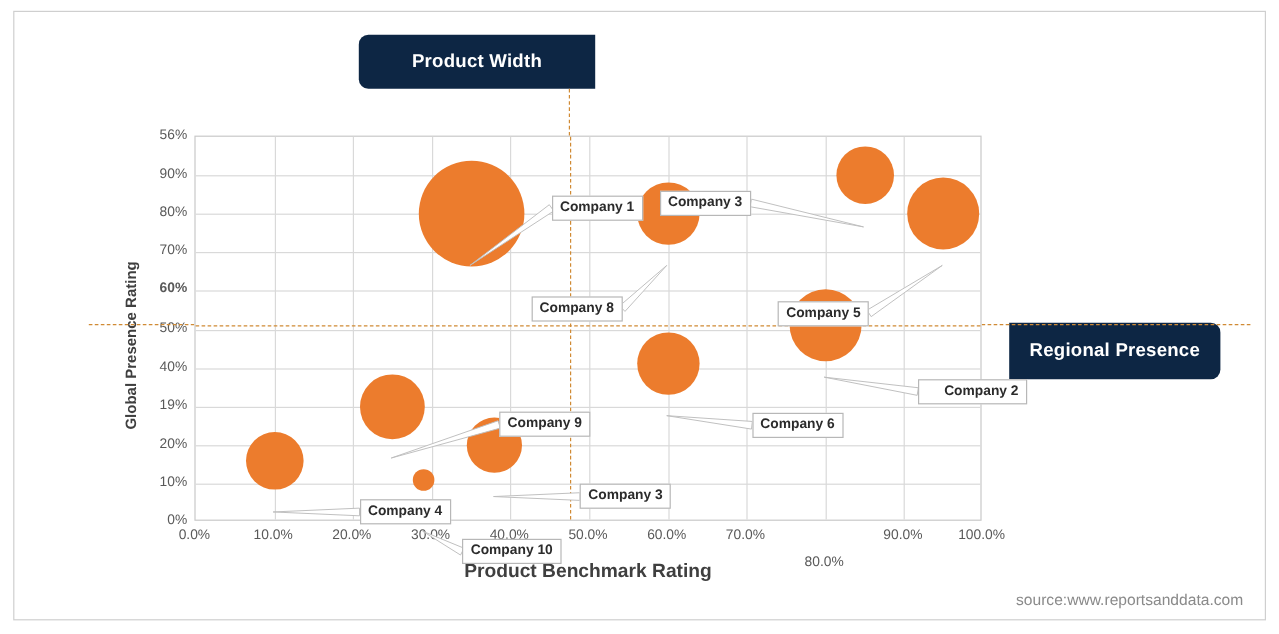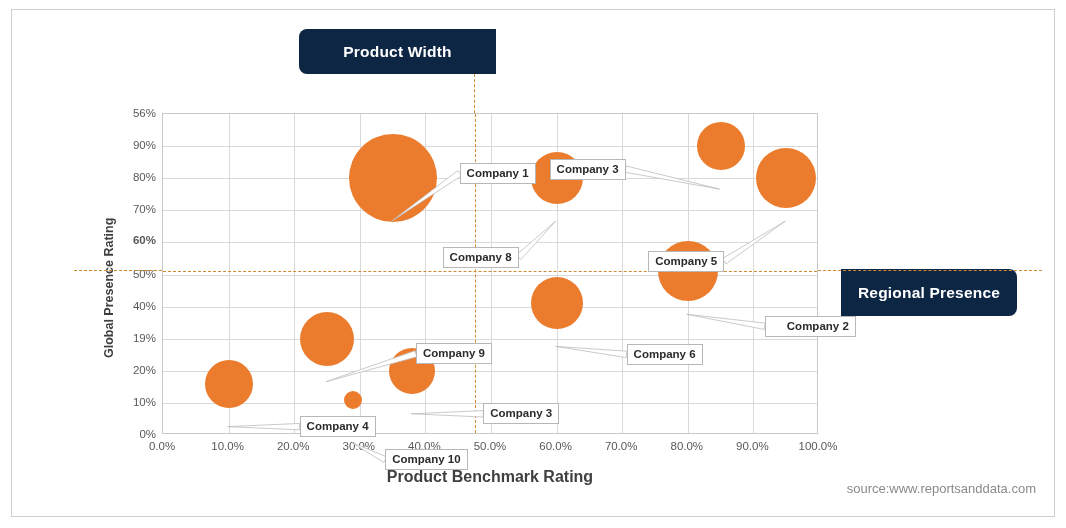--- a/index.html
+++ b/index.html
@@ -162,21 +162,21 @@
     transform-origin: left top;
     transform: translate(104px, 358px) rotate(-90deg);
     font-size: 12.5px;
     font-weight: bold;
     color: #3f3f3f;
     white-space: nowrap;
   }
   .source {
     position: absolute;
     right: 30px;
-    top: 481px;
+    top: 492px;
     font-size: 13px;
     color: #8a8a8a;
   }
 </style>
 </head>
 <body>
 
 <div id="root">
   <div class="frame"></div>
 
@@ -202,21 +202,21 @@
     </div>
   <div id="xtick-wrap">
       <div class="xtick" style="left: 132px;">0.0%</div>
       <div class="xtick" style="left: 197.6px;">10.0%</div>
       <div class="xtick" style="left: 263.2px;">20.0%</div>
       <div class="xtick" style="left: 328.8px;">30.0%</div>
       <div class="xtick" style="left: 394.4px;">40.0%</div>
       <div class="xtick" style="left: 460px;">50.0%</div>
       <div class="xtick" style="left: 525.6px;">60.0%</div>
       <div class="xtick" style="left: 591.2px;">70.0%</div>
-      <div class="xtick" style="left: 656.8px;">80.0%</div>
+      <div class="xtick" style="left: 656.8px; margin-top: 23px;">80.0%</div>
       <div class="xtick" style="left: 722.4px;">90.0%</div>
       <div class="xtick" style="left: 788px;">100.0%</div>
     </div>
 
   <div id="dash-outer-left" class="dash-h-outer" style="left: 74px; width: 88px; top: 270.29px;"></div>
   <div id="dash-outer-right" class="dash-h-outer" style="left: 818px; width: 224px; top: 270.29px;"></div>
 
   <div class="plot" id="plot">
       <div class="gridline-v" style="left: 65.6px;"></div>
       <div class="gridline-v" style="left: 131.2px;"></div>

